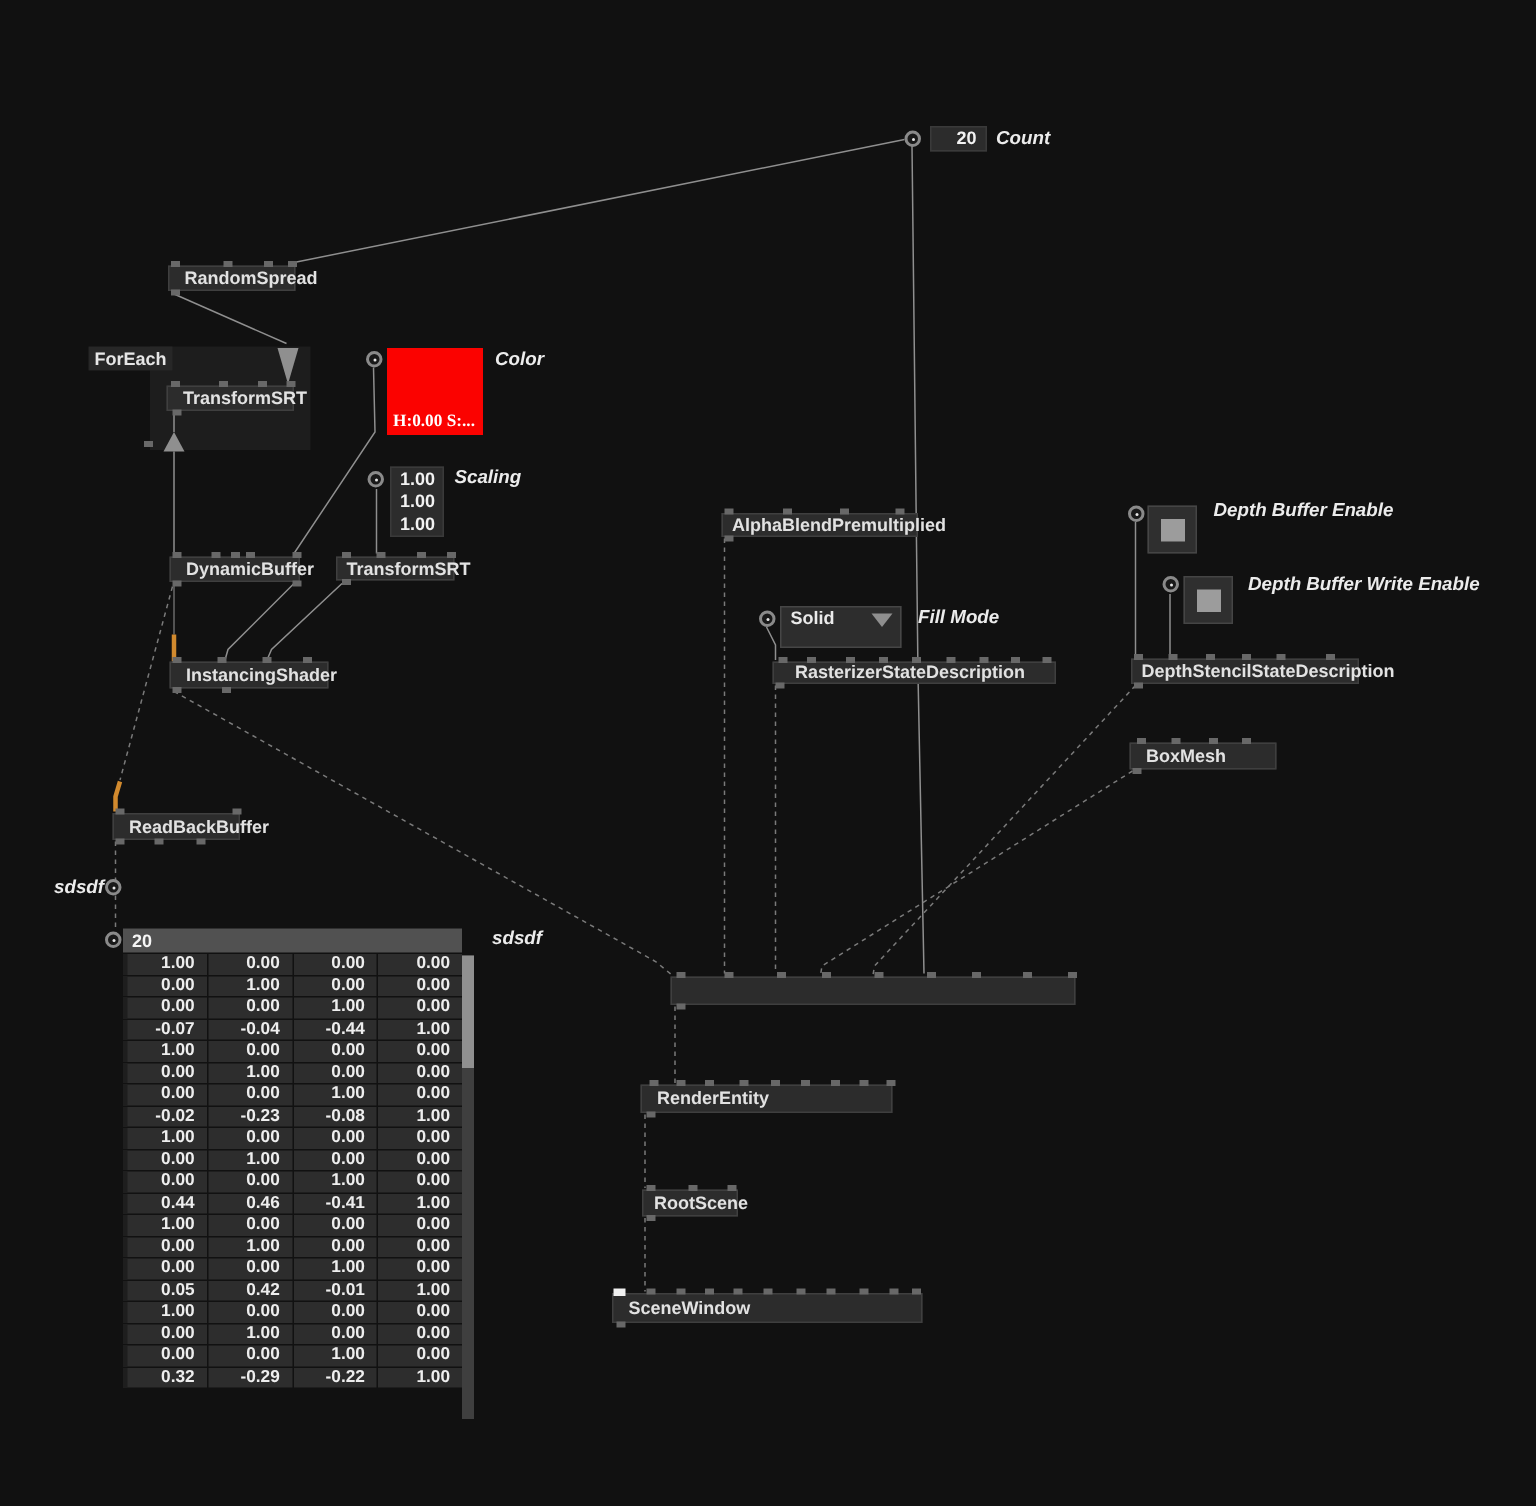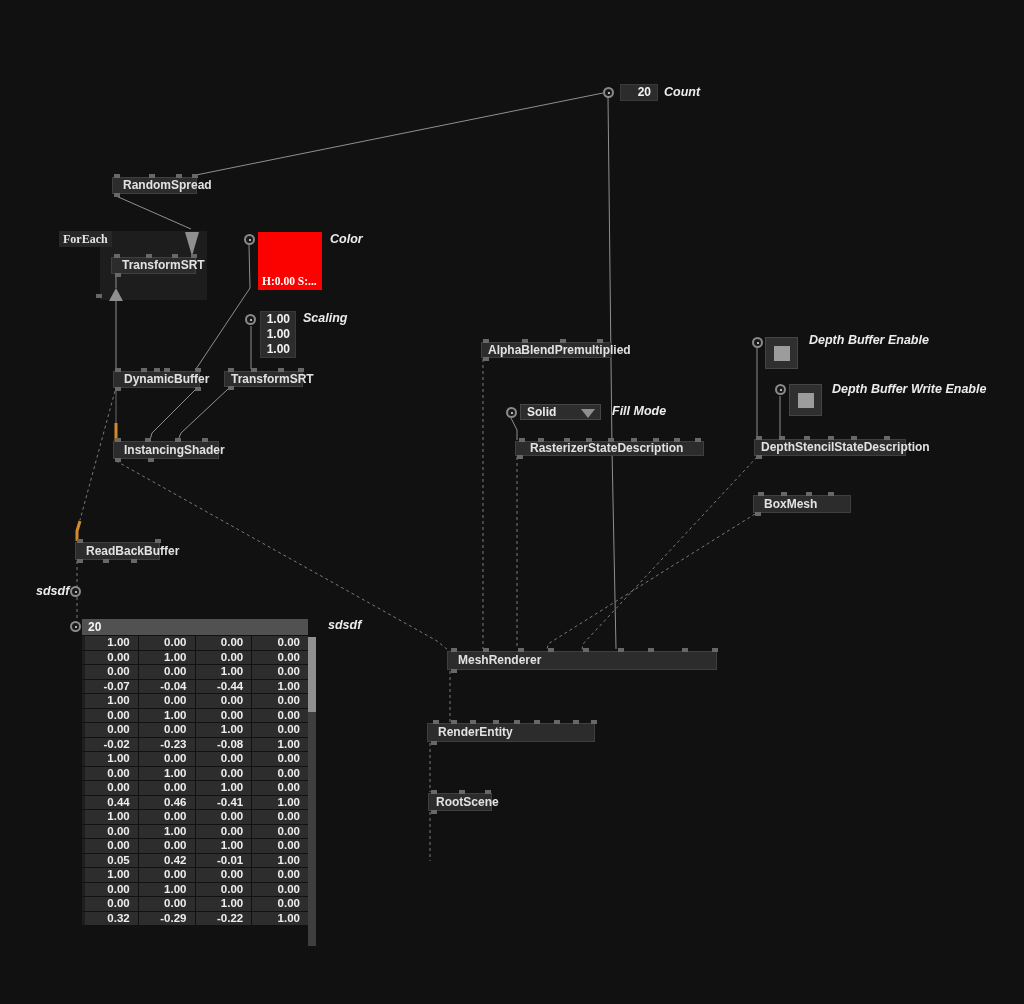--- a/index.html
+++ b/index.html
@@ -84,21 +84,21 @@
       <line x1="450" y1="671" x2="450" y2="722"></line>
       <line x1="430" y1="743" x2="430" y2="792"></line>
       <line x1="430" y1="812" x2="430" y2="861"></line>
     </g>
     <g fill="#8f8f8f" stroke="none">
       <polygon points="185,232 199,232 192,256"></polygon>
       <polygon points="109,301 123,301 116,288"></polygon>
     </g>
   </svg>
 
-  <div class="region-label" style="left:59px;top:231px;font-family:Liberation Serif, serif;">ForEach</div>
+  <div class="region-label" style="left:59px;top:231px;">ForEach</div>
 
   <div class="node" id="n-randomspread" style="left:112px;top:177px;width:85px;height:17px;line-height:15px;">
       <span class="nlabel">RandomSpread</span>
       <span class="pin" style="left: 1px; top: -4px;"></span>
       <span class="pin" style="left: 36px; top: -4px;"></span>
       <span class="pin" style="left: 63px; top: -4px;"></span>
       <span class="pin" style="left: 79px; top: -4px;"></span>
       <span class="pin" style="left: 1px; bottom: -4px;"></span>
     </div>
 
@@ -187,21 +187,20 @@
   <div class="node" id="n-boxmesh" style="left:753px;top:495px;width:98px;height:18px;line-height:16px;">
       <span class="nlabel">BoxMesh</span>
       <span class="pin" style="left: 4px; top: -4px;"></span>
       <span class="pin" style="left: 27px; top: -4px;"></span>
       <span class="pin" style="left: 52px; top: -4px;"></span>
       <span class="pin" style="left: 74px; top: -4px;"></span>
       <span class="pin" style="left: 1px; bottom: -4px;"></span>
     </div>
 
   <div class="node" id="n-meshrenderer" style="left:447px;top:651px;width:270px;height:19px;line-height:17px;">
-      <span class="nlabel">MeshRenderer</span>
       <span class="pin" style="left: 3px; top: -4px;"></span>
       <span class="pin" style="left: 35px; top: -4px;"></span>
       <span class="pin" style="left: 70px; top: -4px;"></span>
       <span class="pin" style="left: 100px; top: -4px;"></span>
       <span class="pin" style="left: 135px; top: -4px;"></span>
       <span class="pin" style="left: 170px; top: -4px;"></span>
       <span class="pin" style="left: 200px; top: -4px;"></span>
       <span class="pin" style="left: 234px; top: -4px;"></span>
       <span class="pin" style="left: 264px; top: -4px;"></span>
       <span class="pin" style="left: 3px; bottom: -4px;"></span>
@@ -222,34 +221,49 @@
     </div>
 
   <div class="node" id="n-rootscene" style="left:428px;top:793px;width:64px;height:18px;line-height:16px;">
       <span class="nlabel" style="padding-left:7px;">RootScene</span>
       <span class="pin" style="left: 2px; top: -4px;"></span>
       <span class="pin" style="left: 30px; top: -4px;"></span>
       <span class="pin" style="left: 56px; top: -4px;"></span>
       <span class="pin" style="left: 2px; bottom: -4px;"></span>
     </div>
 
+  <div class="node" id="n-scenewindow" style="left:408px;top:862px;width:207px;height:20px;line-height:18px;">
+    <span class="pin" style="left:0px;top:-4px;width:8px;height:5px;background:#f0f0f0;"></span>
+    <span class="nlabel">SceneWindow</span>
+  <span class="pin" style="left: 22px; top: -4px;"></span>
+      <span class="pin" style="left: 42px; top: -4px;"></span>
+      <span class="pin" style="left: 61px; top: -4px;"></span>
+      <span class="pin" style="left: 80px; top: -4px;"></span>
+      <span class="pin" style="left: 100px; top: -4px;"></span>
+      <span class="pin" style="left: 122px; top: -4px;"></span>
+      <span class="pin" style="left: 142px; top: -4px;"></span>
+      <span class="pin" style="left: 164px; top: -4px;"></span>
+      <span class="pin" style="left: 184px; top: -4px;"></span>
+      <span class="pin" style="left: 199px; top: -4px;"></span>
+      <span class="pin" style="left: 2px; bottom: -4px;"></span>
+    </div>
 
   <div class="iobox" style="left:620px;top:84px;width:38px;height:17px;line-height:15px;text-align:right;padding-right:6px;">20</div>
 
   <div class="colorbox" id="color-box" style="left: 258px; top: 232px; width: 64px; height: 58px; background: rgb(251, 2, 0);">
     <span>H:0.00 S:...</span>
   </div>
 
   <div class="vecbox" style="left:260px;top:311px;width:36px;height:47px;">
     <div>1.00</div>
     <div>1.00</div>
     <div>1.00</div>
   </div>
 
-  <div class="dropdown" style="left:520px;top:404px;width:81px;height:16px;">
+  <div class="dropdown" style="left:520px;top:404px;width:81px;height:28px;">
     <span>Solid</span>
     <span class="arrow"></span>
   </div>
 
   <div class="checkbox" style="left:765px;top:337px;width:33px;height:32px;">
     <div class="inner" id="chk1"></div>
   </div>
   <div class="checkbox" style="left:789px;top:384px;width:33px;height:32px;">
     <div class="inner" id="chk2"></div>
   </div>

